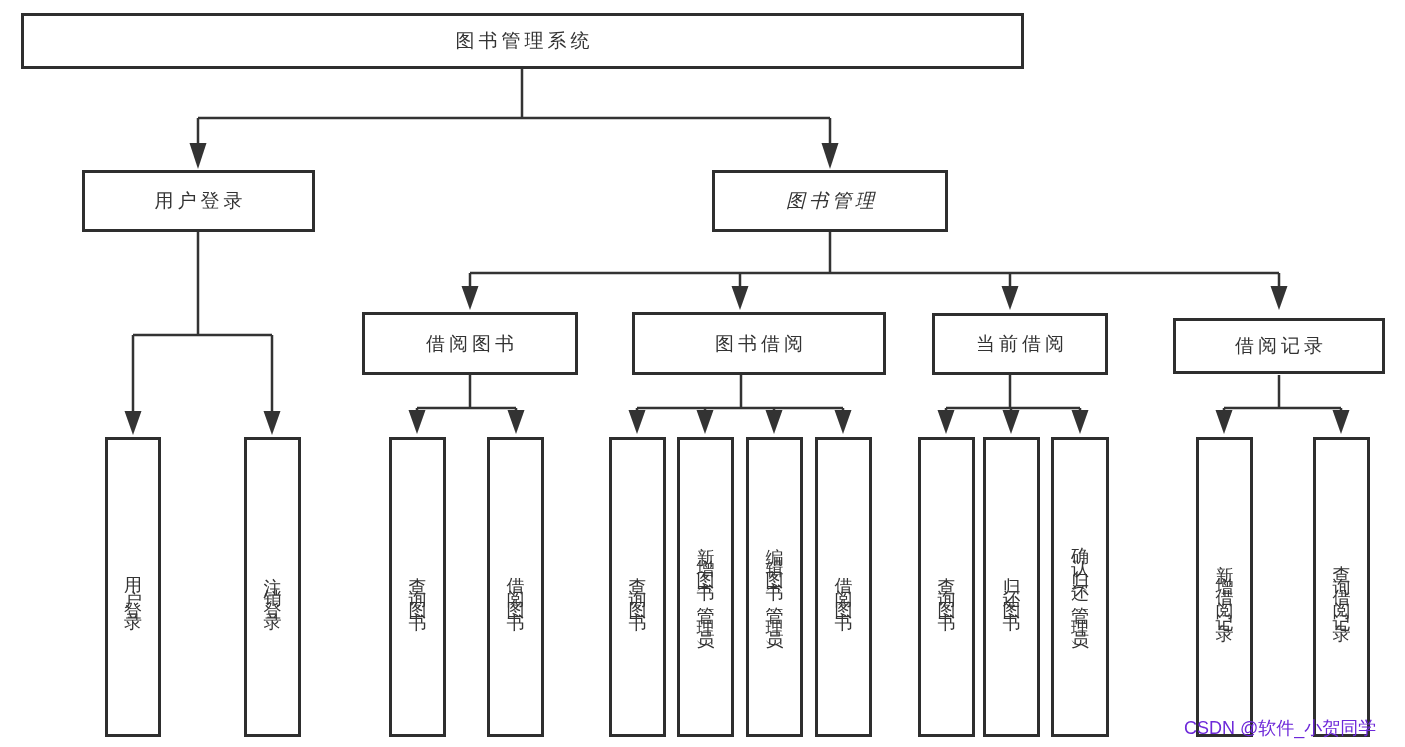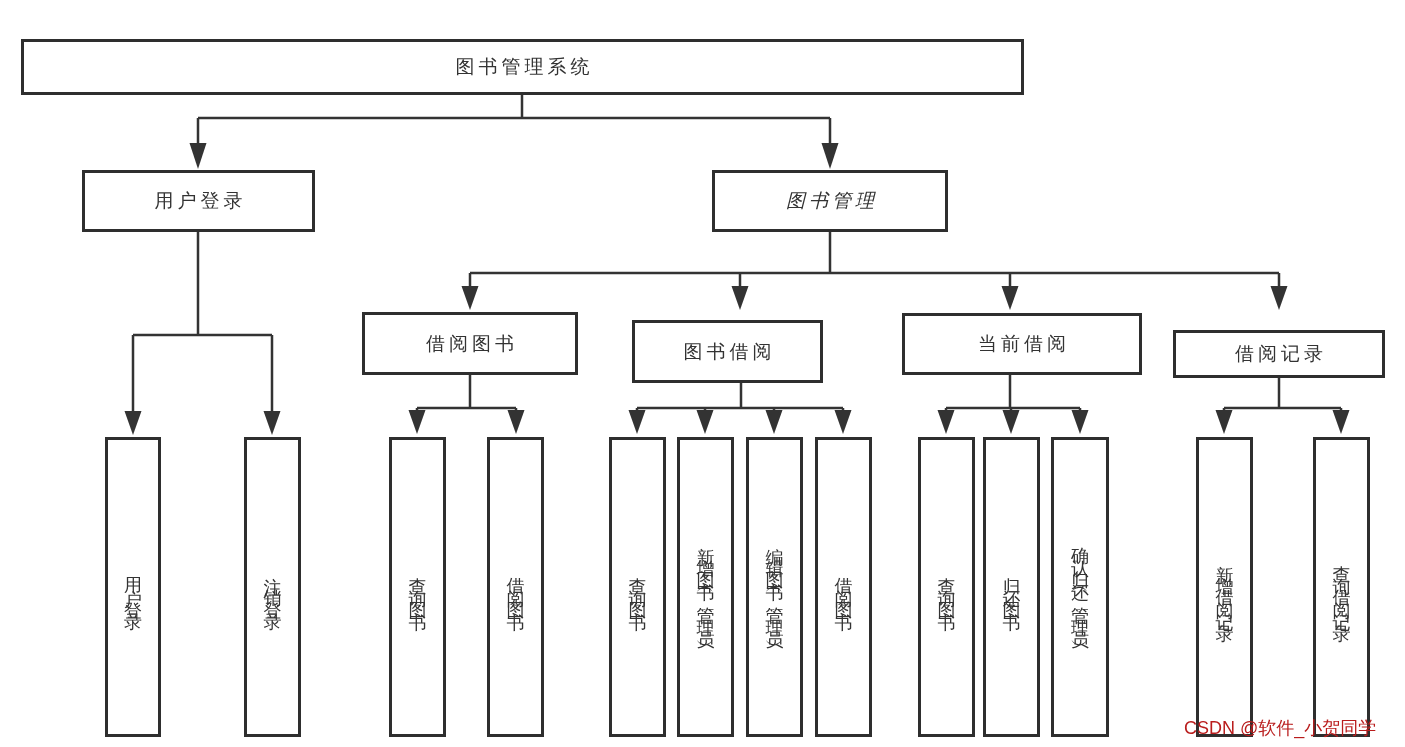--- a/index.html
+++ b/index.html
@@ -48,21 +48,21 @@
     text-orientation: mixed;
     font-size: 18px;
     letter-spacing: 12px;
     line-height: 1;
   }
   .watermark {
     position: absolute;
     left: 1184px;
     top: 716px;
     font-size: 18px;
-    color: #b91c1c;
+    color: #6d28d9;
     white-space: nowrap;
     z-index: 10;
   }
 </style>
 </head>
 <body>
 
 <div class="canvas">
 
   <svg class="connectors" viewBox="0 0 1405 747" xmlns="http://www.w3.org/2000/svg">
@@ -91,29 +91,29 @@
       <polygon points="765.5,410 782.5,410 774,434"></polygon>
       <polygon points="834.5,410 851.5,410 843,434"></polygon>
       <polygon points="937.5,410 954.5,410 946,434"></polygon>
       <polygon points="1002.5,410 1019.5,410 1011,434"></polygon>
       <polygon points="1071.5,410 1088.5,410 1080,434"></polygon>
       <polygon points="1215.5,410 1232.5,410 1224,434"></polygon>
       <polygon points="1332.5,410 1349.5,410 1341,434"></polygon>
     </g>
   </svg>
 
-  <div class="node" style="left:21px; top:13px; width:1003px; height:56px;margin-top:26px;">图书管理系统</div>
+  <div class="node" style="left:21px; top:13px; width:1003px; height:56px;">图书管理系统</div>
 
   <div class="node" style="left:82px; top:170px; width:233px; height:62px;">用户登录</div>
   <div class="node" style="left:712px; top:170px; width:236px; height:62px;font-style:italic;">图书管理</div>
 
   <div class="node" style="left:362px; top:312px; width:216px; height:63px;">借阅图书</div>
-  <div class="node" style="left:632px; top:320px; width:191px; height:63px;">图书借阅</div>
-  <div class="node" style="left:902px; top:313px; width:240px; height:62px;">当前借阅</div>
-  <div class="node" style="left:1173px; top:330px; width:212px; height:48px;">借阅记录</div>
+  <div class="node" style="left:632px; top:312px; width:254px; height:63px;">图书借阅</div>
+  <div class="node" style="left:932px; top:313px; width:176px; height:62px;">当前借阅</div>
+  <div class="node" style="left:1173px; top:318px; width:212px; height:56px;">借阅记录</div>
 
   <div class="leaf" style="left:105px; width:56px;">
     <span>用户登录</span>
   </div>
   <div class="leaf" style="left:244px; width:57px;">
     <span>注销登录</span>
   </div>
 
   <div class="leaf" style="left:389px; width:57px;">
     <span>查询图书</span>

